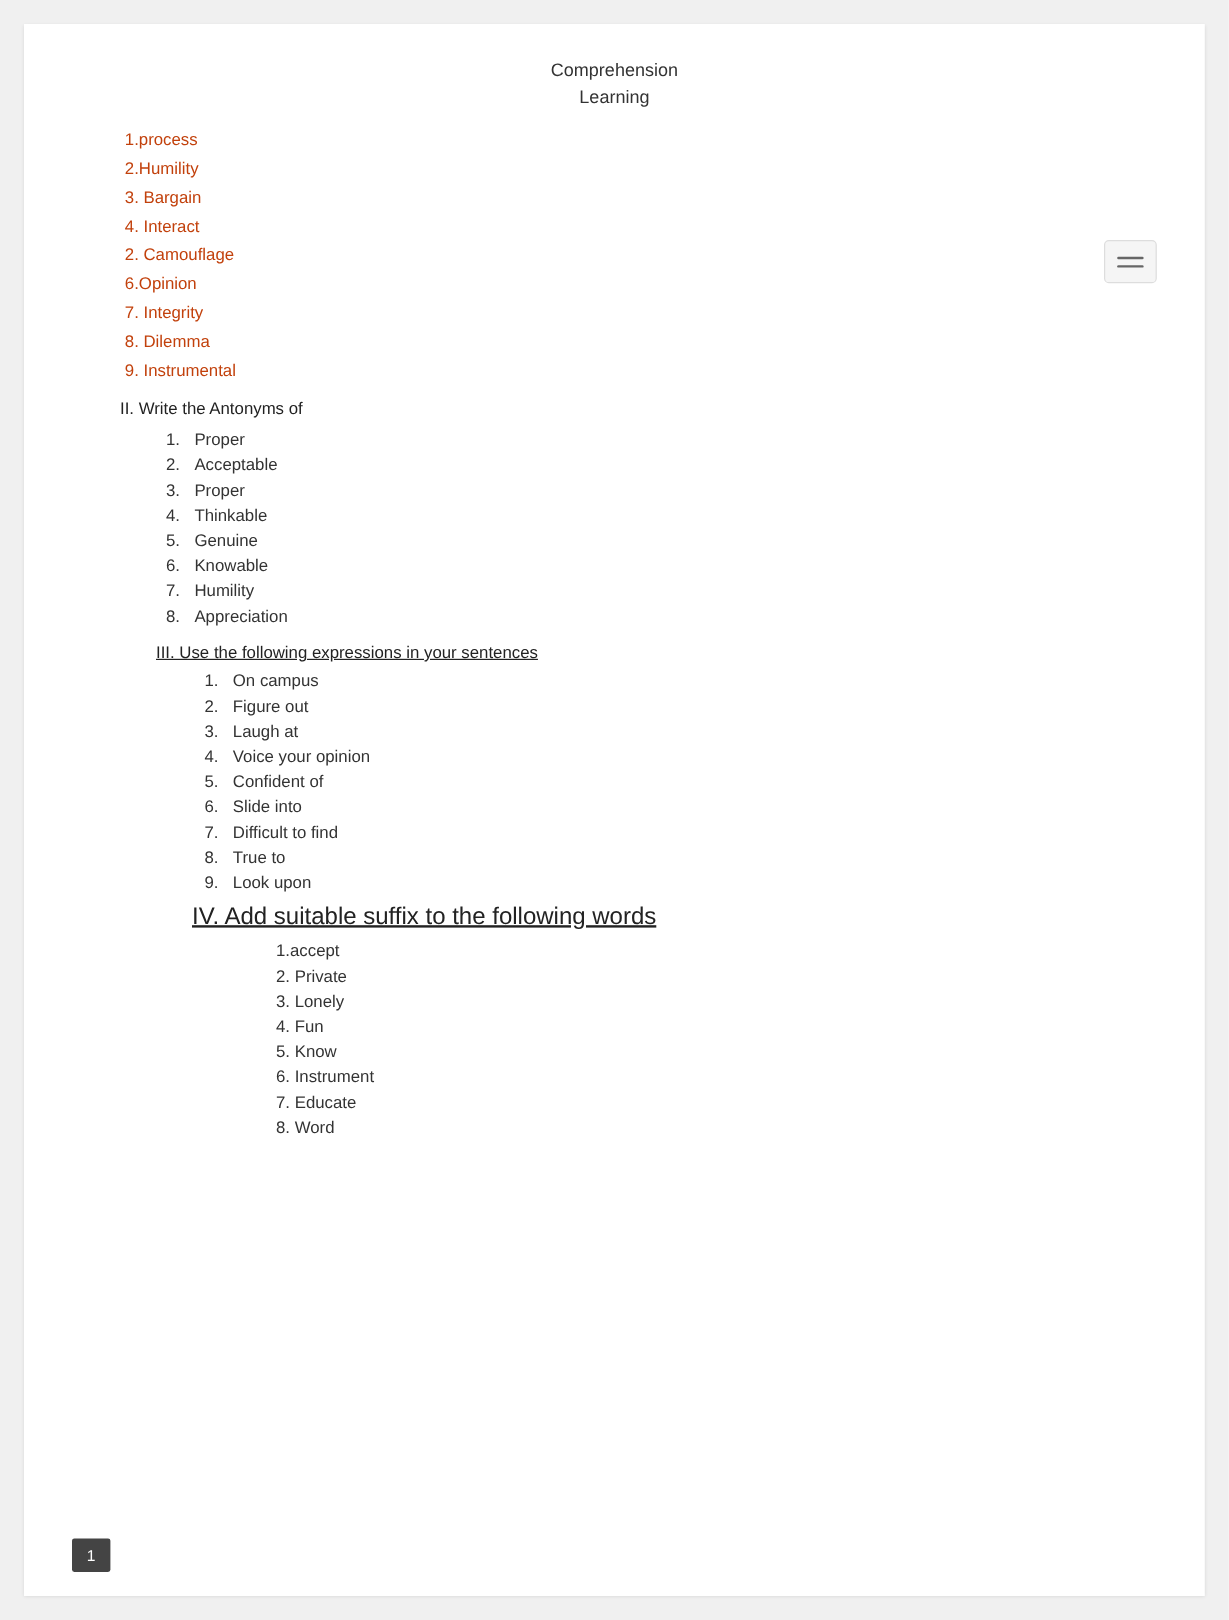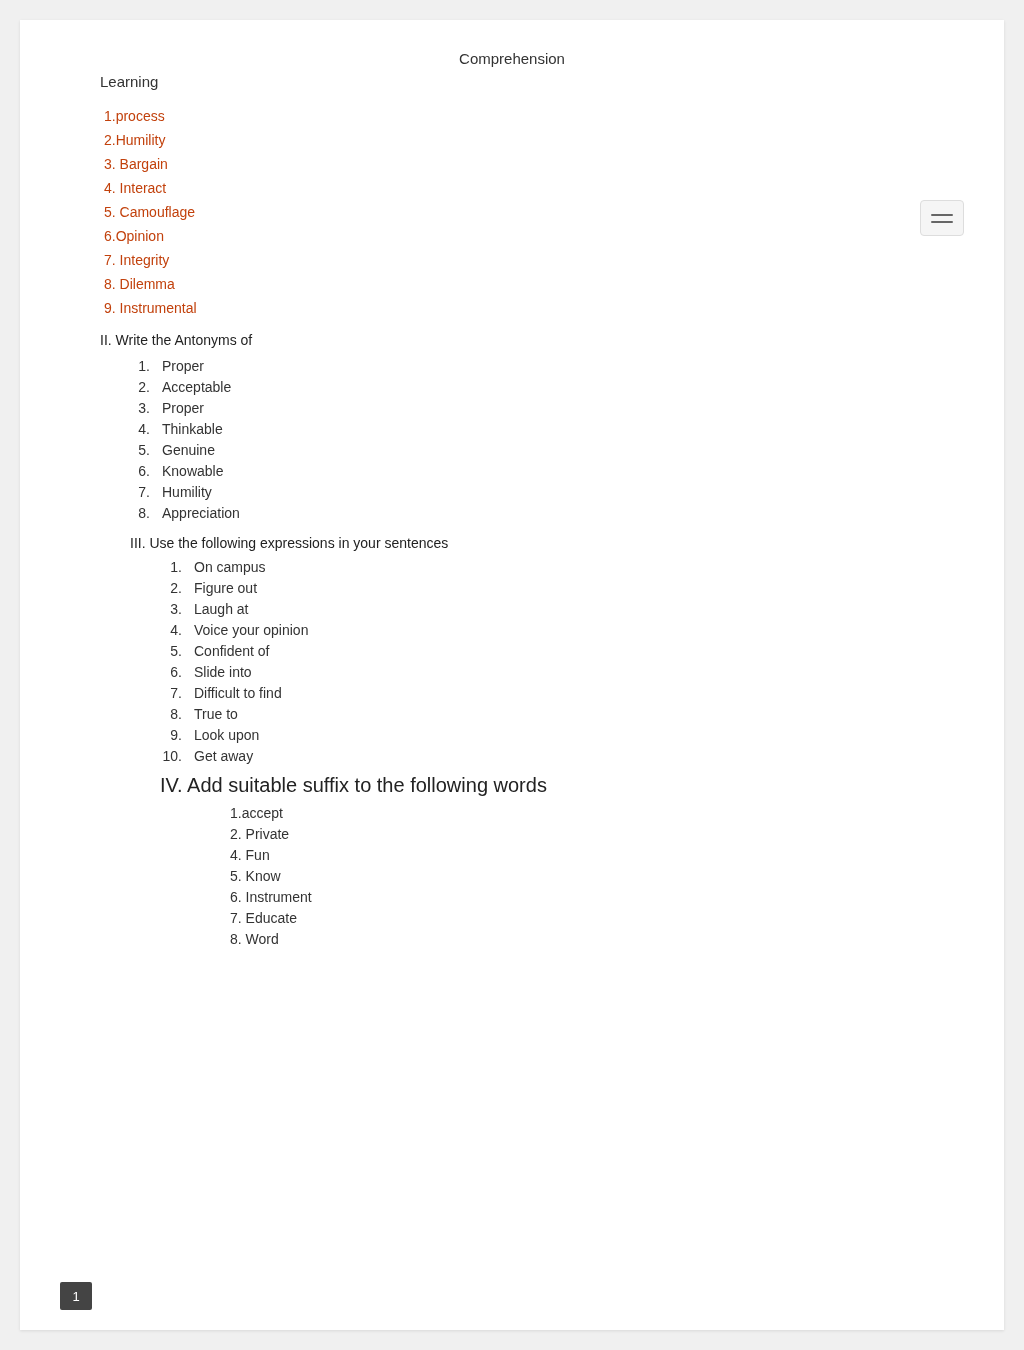--- a/index.html
+++ b/index.html
@@ -68,20 +68,21 @@
 
     h1.comprehension-title {
       text-align: center;
       font-size: 15px;
       font-weight: normal;
       color: #333;
       margin-bottom: 6px;
     }
 
     h2.learning-title {
+      text-align: center;
       font-size: 15px;
       font-weight: normal;
       color: #333;
       margin-bottom: 18px;
     }
 
     .section-header {
       font-size: 14px;
       font-weight: normal;
       color: #222;
@@ -121,20 +122,21 @@
     }
 
     .sub-section {
       padding-left: 30px;
       margin-bottom: 6px;
     }
 
     .sub-section .section-header {
       font-size: 14px;
       margin-bottom: 8px;
+      text-decoration: underline;
     }
 
     .sub-numbered-list {
       list-style: none;
       padding-left: 30px;
       margin-bottom: 10px;
     }
 
     .sub-numbered-list li {
       font-size: 14px;
@@ -183,21 +185,21 @@
 
   <h1 class="comprehension-title">Comprehension</h1>
   <h2 class="learning-title">Learning</h2>
 
   <div class="section">
     <ul class="flat-list">
       <li>1.process</li>
       <li>2.Humility</li>
       <li>3. Bargain</li>
       <li>4. Interact</li>
-      <li>5. Camouflage</li>
+      <li>2. Camouflage</li>
       <li>6.Opinion</li>
       <li>7. Integrity</li>
       <li>8. Dilemma</li>
       <li>9. Instrumental</li>
     </ul>
   </div>
 
   <div class="section">
     <p class="section-header">II. Write the Antonyms of</p>
     <ul class="numbered-list">
@@ -267,31 +269,28 @@
             <span>Difficult to find</span>
           </li>
         <li>
             <span class="num">8.</span>
             <span>True to</span>
           </li>
         <li>
             <span class="num">9.</span>
             <span>Look upon</span>
           </li>
-        <li>
-            <span class="num">10.</span>
-            <span>Get away</span>
-          </li>
       </ul>
 
       <div class="sub-sub-section">
         <p class="section-header">IV. Add suitable suffix to the following words</p>
         <ul class="sub-sub-list">
           <li>1.accept</li>
           <li>2. Private</li>
+          <li>3. Lonely</li>
           <li>4. Fun</li>
           <li>5. Know</li>
           <li>6. Instrument</li>
           <li>7. Educate</li>
           <li>8. Word</li>
         </ul>
       </div>
     </div>
   </div>
 

